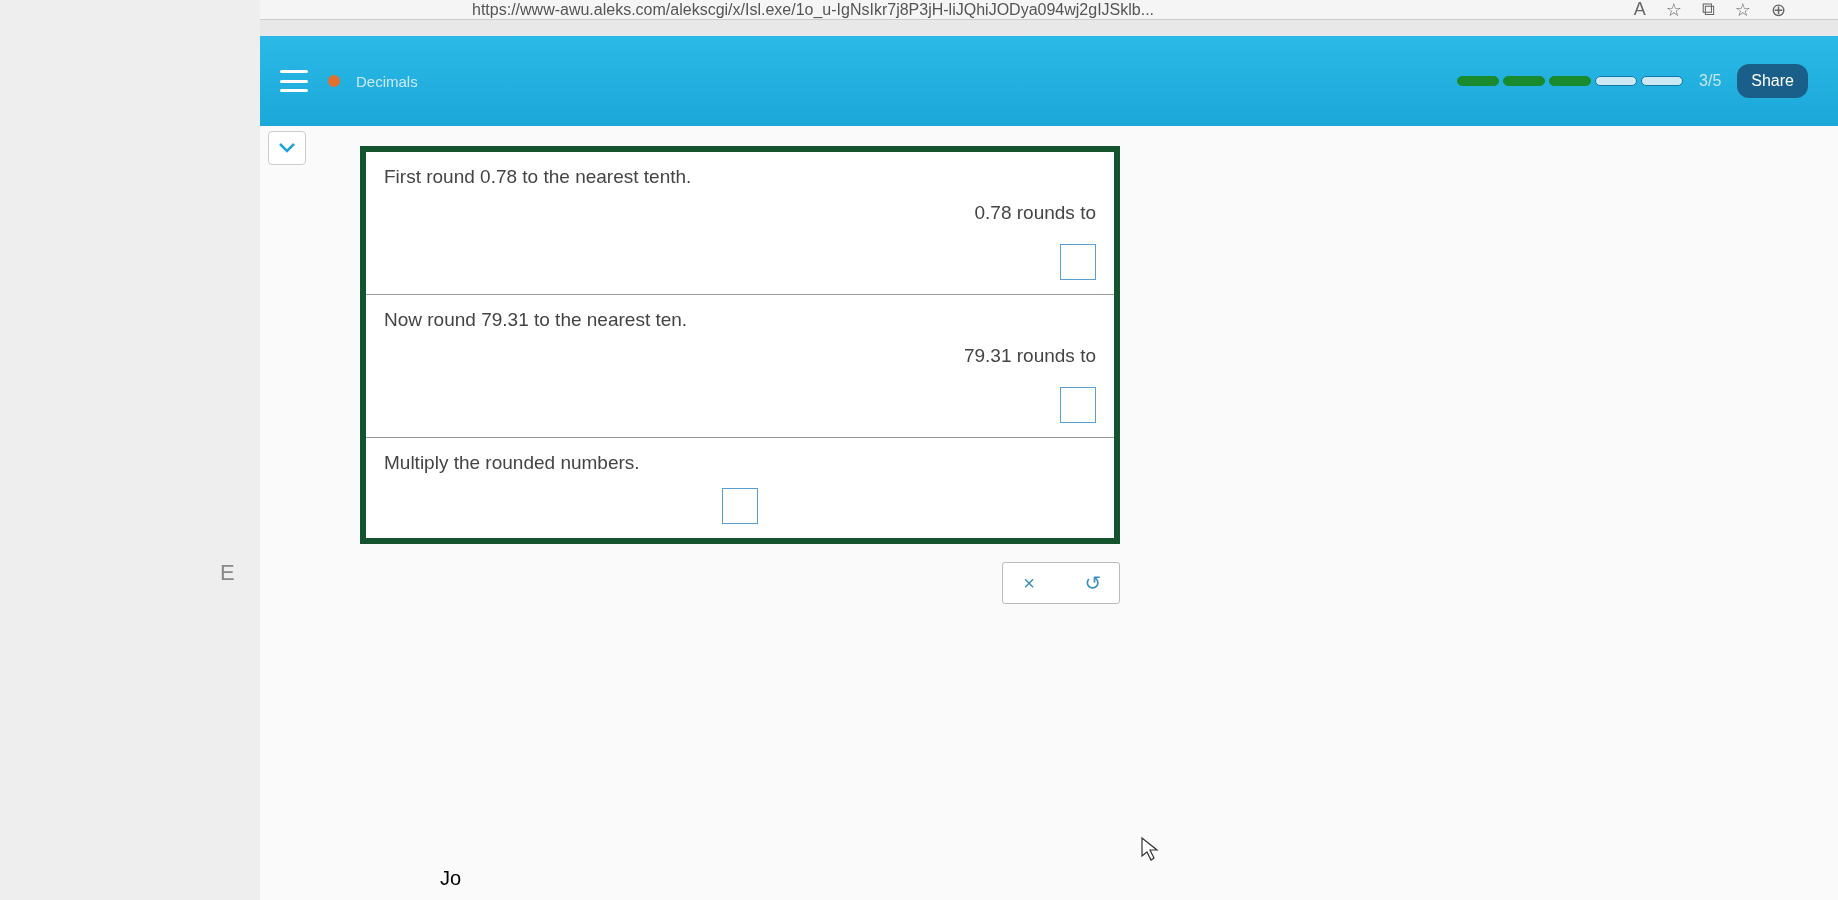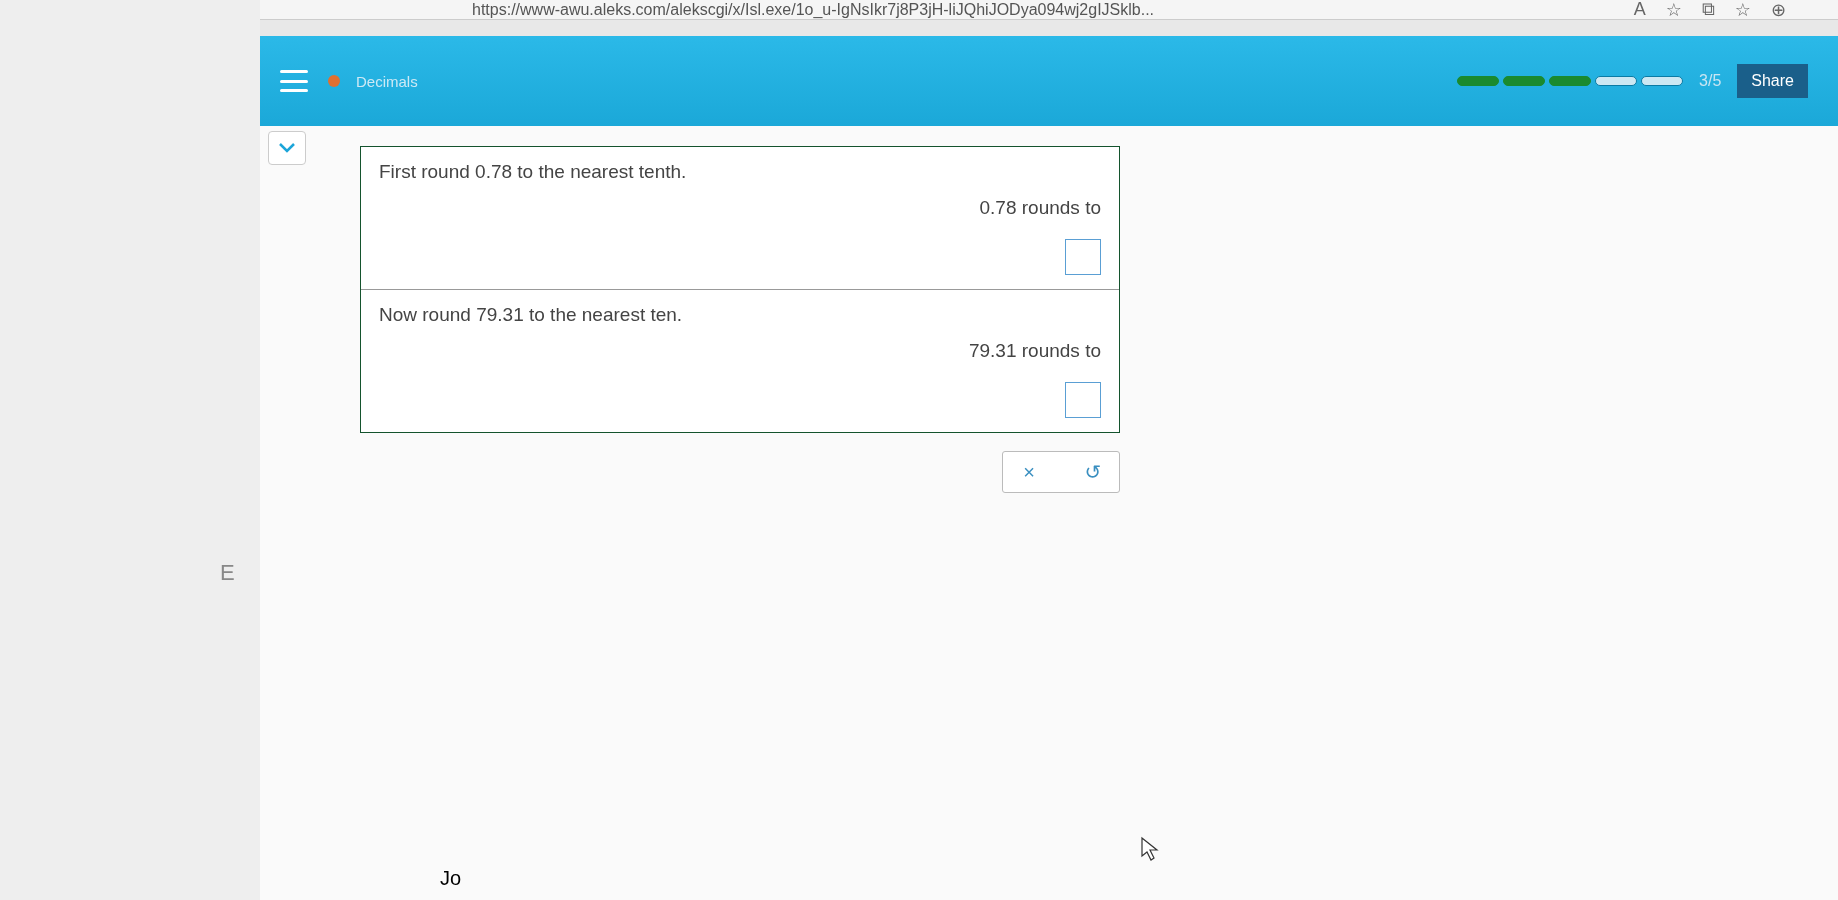--- a/index.html
+++ b/index.html
@@ -119,21 +119,21 @@
       border-radius: 5px;
       border: 1px solid #0a7ba5;
       background: #cce8f3;
     }
     .pill.filled { background: #1a8a2e; border-color: #1a8a2e; }
     .progress-text { color: #c8e5f2; font-size: 16px; }
     .share-btn {
       background: #1a5f8a;
       color: #fff;
       padding: 8px 14px;
-      border-radius: 0;
+      border-radius: 12px;
       font-size: 16px;
       cursor: pointer;
     }
     
     .content-area {
       padding: 20px 40px;
       background: #fafafa;
       position: relative;
       height: calc(100% - 90px);
     }
@@ -161,21 +161,21 @@
     }
     .instruction .link {
       color: #2a8fbd;
       border-bottom: 1px dotted #2a8fbd;
       cursor: pointer;
     }
     
     .work-table {
       margin-left: 60px;
       width: 760px;
-      border: 1px solid #14532d;
+      border: 6px solid #14532d;
       background: #fff;
     }
     .work-row {
       padding: 14px 18px;
       border-bottom: 1px solid #999;
       font-size: 19px;
       color: #444;
     }
     .work-row:last-child { border-bottom: none; }
     .sub-line {
@@ -310,20 +310,26 @@
           <input class="answer-box" style="">
         </div>
       </div>
       <div class="work-row">
         <div>Now round 79.31 to the nearest ten.</div>
         <div class="sub-line">
           <span>79.31 rounds to</span>
           <input class="answer-box" style="">
         </div>
       </div>
+      <div class="work-row">
+        <div>Multiply the rounded numbers.</div>
+        <div class="center-line">
+          <input class="answer-box" style="">
+        </div>
+      </div>
     </div>
 
     <div class="tool-row">
       <div class="tool-box">
         <div class="tool-btn">×</div>
         <div class="tool-btn">↺</div>
       </div>
     </div>
 
     <div class="cursor-icon">

